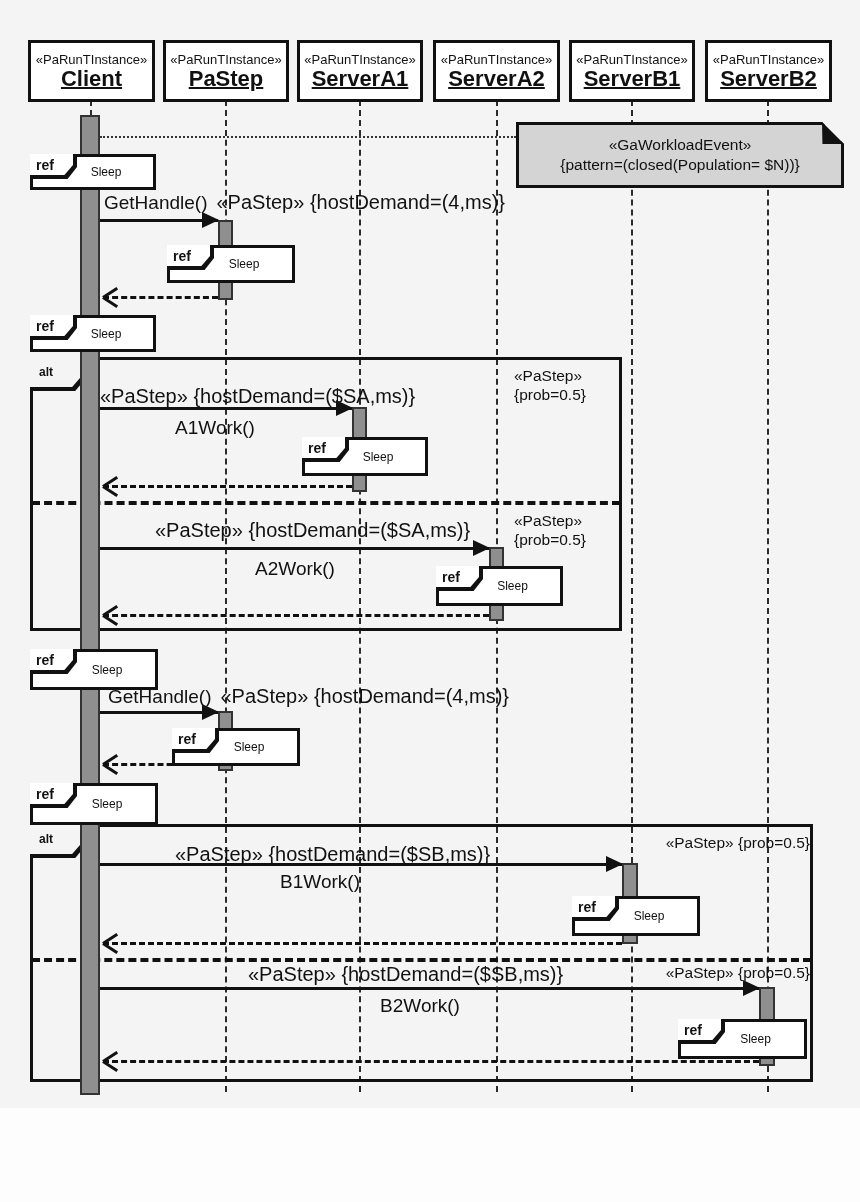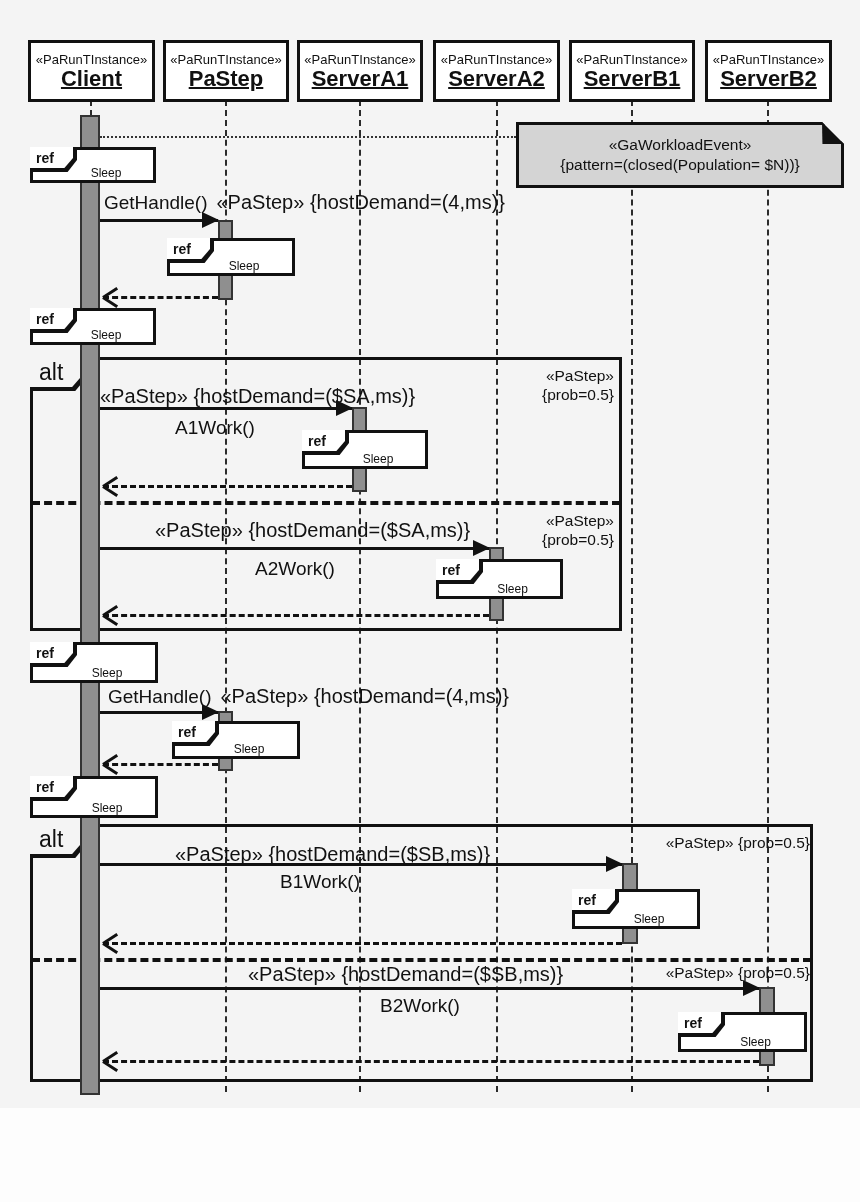--- a/index.html
+++ b/index.html
@@ -21,47 +21,47 @@
   .lifeline{position:absolute;top:100px;height:992px;width:0;border-left:2px dashed #2b2b2b;z-index:1;}
 
   .activation{position:absolute;background:var(--activation-fill);border:2px solid var(--activation-border);z-index:3;}
 
   
   .frame{position:absolute;border:3px solid var(--line);background:transparent;z-index:2;}
   .frame-label{position:absolute;top:-3px;left:-3px;width:58px;height:34px;background:var(--line);
                clip-path:polygon(0 0,100% 0,100% 55%,78% 100%,0 100%);z-index:7;}
   .frame-label .inner{position:absolute;top:0;left:0;width:54px;height:30px;background:var(--background);
                clip-path:polygon(0 0,100% 0,100% 55%,78% 100%,0 100%);
-               font-weight:normal;font-size:23px;display:flex;align-items:center;padding-left:9px;}
+               font-weight:bold;font-size:12px;display:flex;align-items:center;padding-left:9px;}
   .separator{position:absolute;left:-1px;right:-1px;height:0;border-top:4px dashed var(--line);z-index:4;}
 
   
   .refbox{position:absolute;background:var(--box-fill);border:3px solid var(--line);z-index:5;
-          display:flex;align-items:flex-end;justify-content:center;}
+          display:flex;align-items:center;justify-content:center;margin-top:7px;}
   .reftag{position:absolute;top:-3px;left:-3px;width:47px;height:25px;background:var(--line);
           clip-path:polygon(0 0,100% 0,100% 52%,80% 100%,0 100%);}
   .reftag .inner{position:absolute;top:0;left:0;width:43px;height:21px;background:var(--box-fill);
           clip-path:polygon(0 0,100% 0,100% 52%,80% 100%,0 100%);
           font-weight:bold;font-size:14px;display:flex;align-items:center;padding-left:6px;}
   .reflabel{font-size:12px;margin-left:26px;}
 
   
   .call{position:absolute;height:0;border-top:3px solid var(--line);z-index:4;}
   .call::after{content:"";position:absolute;right:-1px;top:-10px;width:0;height:0;
                border-left:17px solid var(--line);border-top:8px solid transparent;border-bottom:8px solid transparent;}
   .ret{position:absolute;height:0;border-top:3px dashed var(--line);z-index:4;}
   .ret::before,.ret::after{content:"";position:absolute;left:0;top:-3px;width:17px;height:3px;
                background:var(--line);transform-origin:0 50%;}
   .ret::before{transform:rotate(-33deg);}
   .ret::after{transform:rotate(33deg);}
 
   .lbl{position:absolute;z-index:5;white-space:nowrap;}
   .msgname{font-size:19px;}
   .msganno{font-size:20px;}
-  .guard{font-size:15.5px;text-align:right;line-height:19px;}
+  .guard{font-size:15.5px;text-align:left;line-height:19px;}
   .row{display:flex;align-items:center;gap:9px;}
 
   
   .note{position:absolute;left:516px;top:122px;width:328px;height:66px;background:var(--note-fill);
         border:3px solid var(--line);z-index:4;
         clip-path:polygon(0 0,calc(100% - 22px) 0,100% 22px,100% 100%,0 100%);
         display:flex;flex-direction:column;align-items:center;justify-content:center;font-size:15.5px;line-height:20px;}
   .note-fold{position:absolute;left:822px;top:122px;width:22px;height:22px;background:var(--line);
         clip-path:polygon(0 0,100% 100%,2% 100%);z-index:5;}
   .note-link{position:absolute;left:100px;top:136px;width:416px;height:0;border-top:2px dotted #333;z-index:2;}

